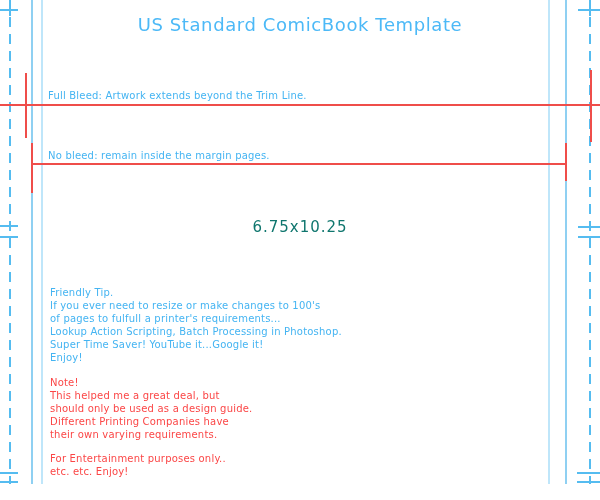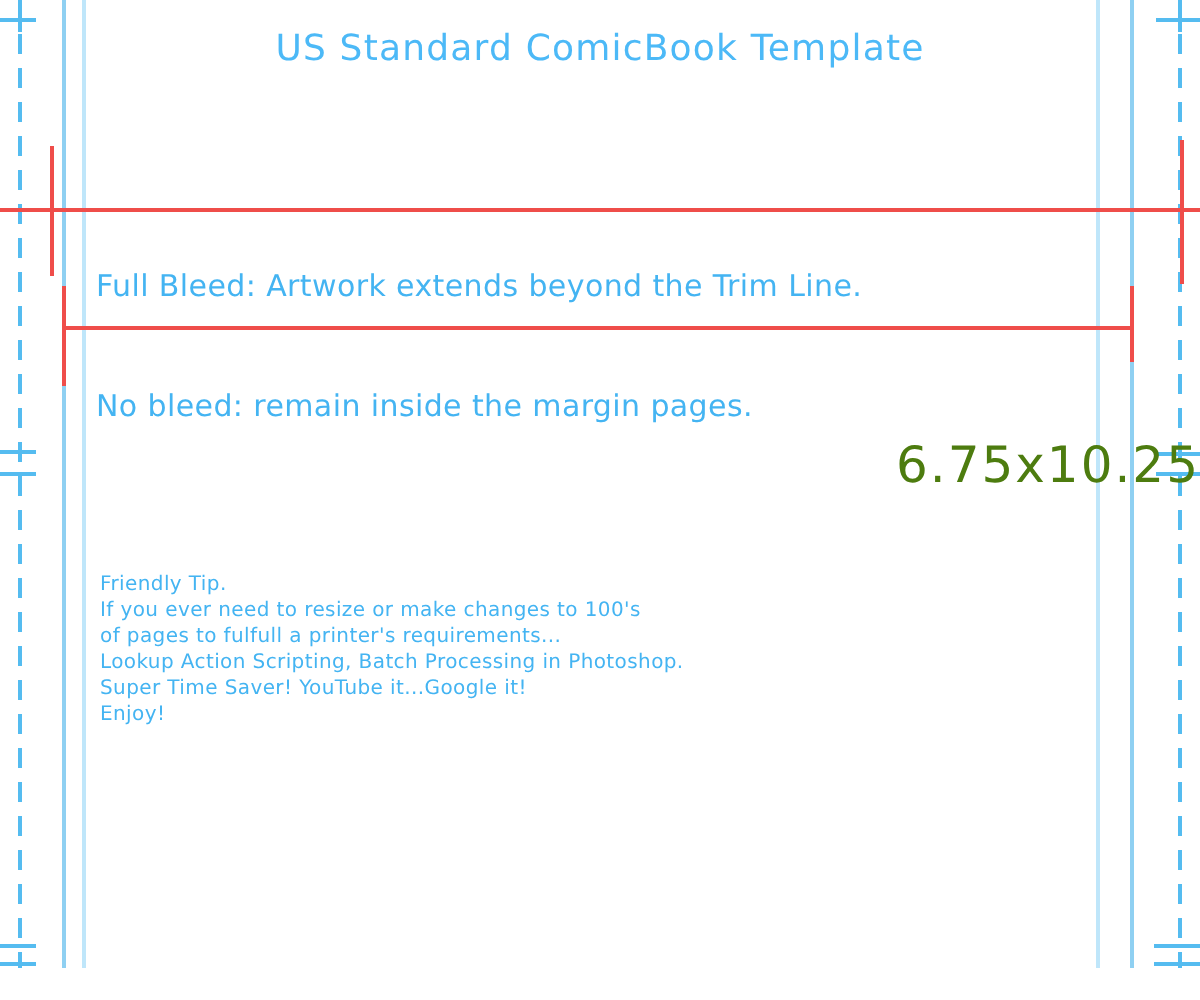--- a/index.html
+++ b/index.html
@@ -19,24 +19,24 @@
   .topseg{position:absolute;width:2px;background:#55bcf0;}
   
   .redline{position:absolute;background:#ef4d4a;}
   
   .blue-text{color:#44b4f2;}
   .red-text{color:#fb4646;}
   .title{
     position:absolute;left:0;right:0;top:14px;text-align:center;
     font-size:18px;letter-spacing:.6px;color:#4cb9f7;
   }
-  .label{position:absolute;font-size:15px;letter-spacing:.2px;margin-top:44px;}
+  .label{position:absolute;font-size:10px;letter-spacing:.2px;}
   .dims{
-    position:absolute;left:0;right:0;top:218px;text-align:right;
-    font-size:25px;letter-spacing:1px;color:#4d7c0f;
+    position:absolute;left:0;right:0;top:218px;text-align:center;
+    font-size:15px;letter-spacing:1px;color:#0f766e;
   }
   .block{
     position:absolute;font-size:10px;line-height:12.9px;
     white-space:pre-line;letter-spacing:.2px;
   }
 </style>
 </head>
 <body>
 
 <div id="canvas">
@@ -77,15 +77,22 @@
 
   <div class="dims">6.75x10.25</div>
 
   <div class="block blue-text" style="left:50px;top:287px;">Friendly Tip.
 If you ever need to resize or make changes to 100's
 of pages to fulfull a printer's requirements...
 Lookup Action Scripting, Batch Processing in Photoshop.
 Super Time Saver! YouTube it...Google it!
 Enjoy!</div>
 
+  <div class="block red-text" style="left:50px;top:377px;">Note!
+This helped me a great deal, but
+should only be used as a design guide.
+Different Printing Companies have
+their own varying requirements.</div>
 
+  <div class="block red-text" style="left:50px;top:453px;">For Entertainment purposes only..
+etc. etc. Enjoy!</div>
 
 </div>
 
 </body></html>

